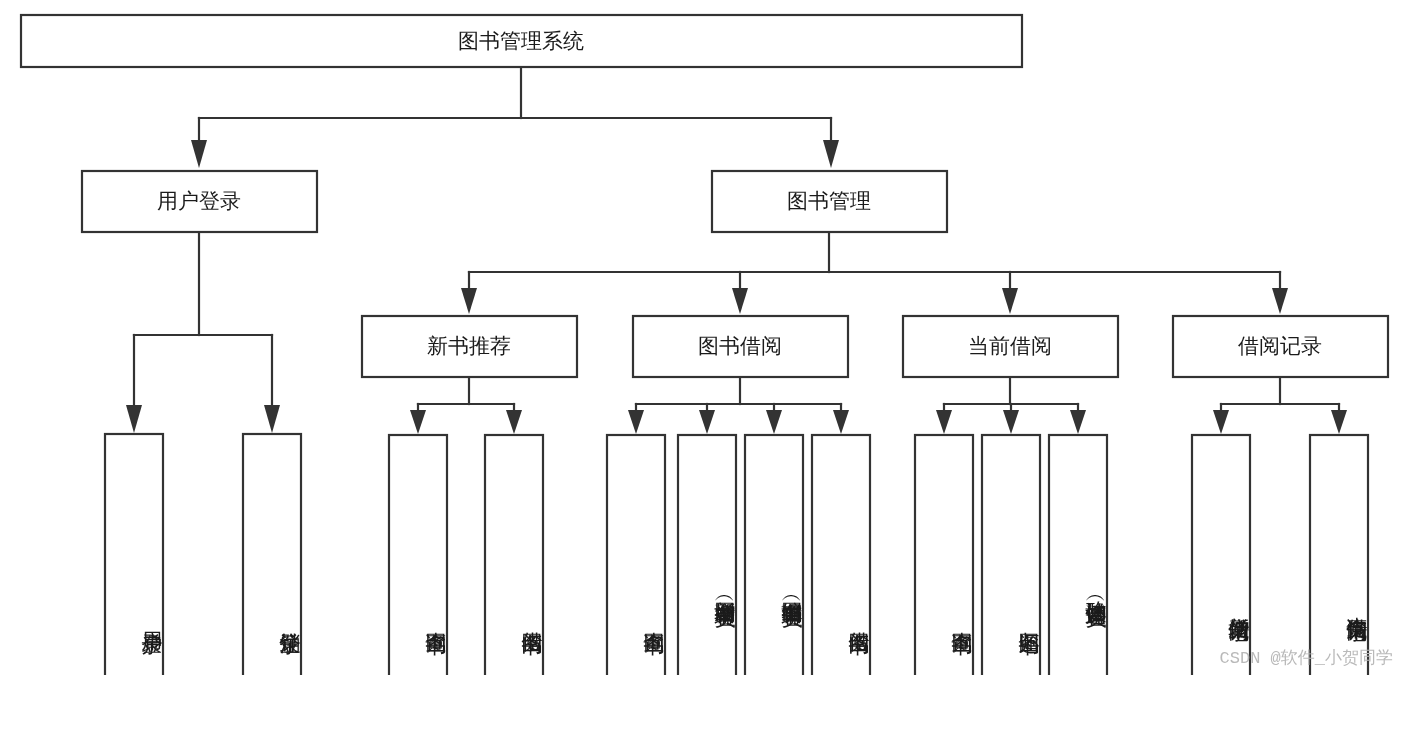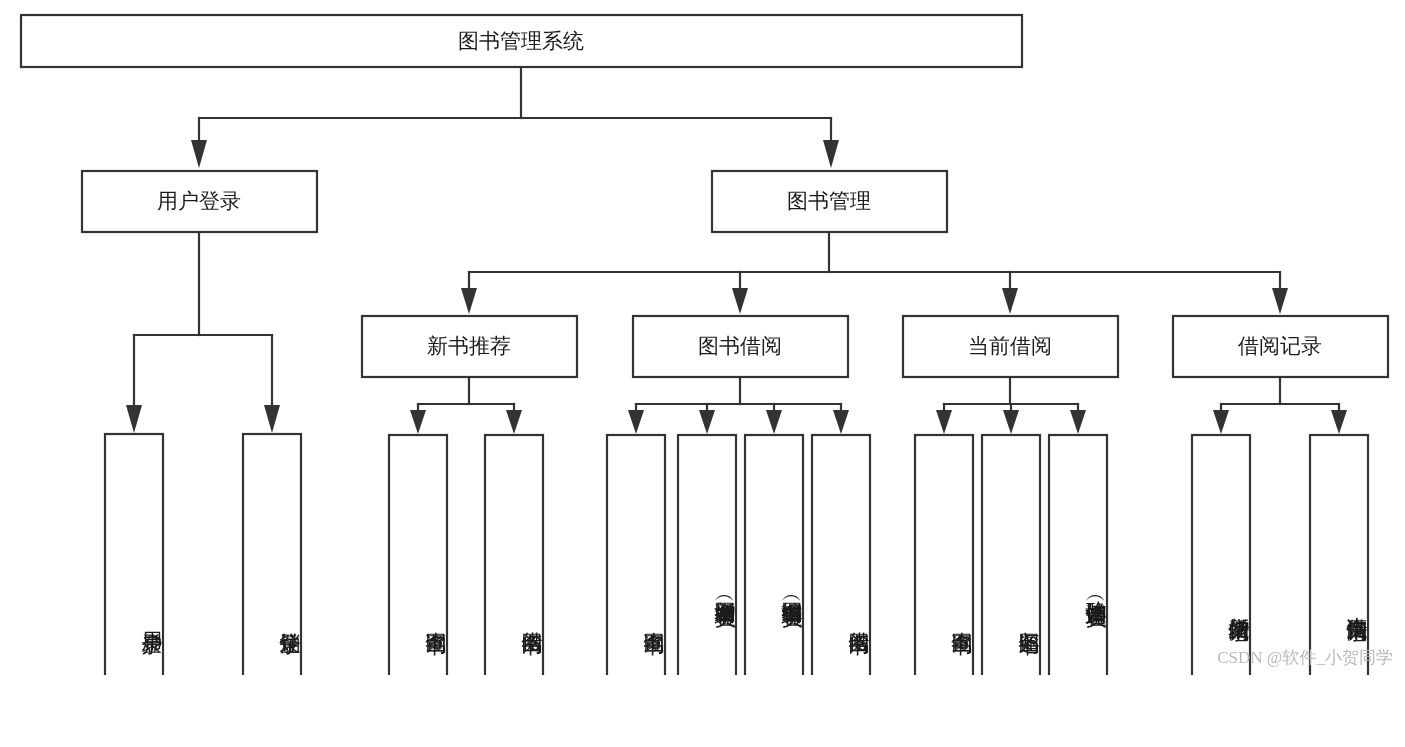--- a/index.html
+++ b/index.html
@@ -59,21 +59,21 @@
     white-space: nowrap;
     pointer-events: none;
     display: flex;
     align-items: flex-start;
     justify-content: center;
   }
   .watermark {
     position: absolute;
     right: 12px;
     bottom: 6px;
-    font-family: Liberation Serif, serif;
+    font-family: Liberation Mono, monospace;
     font-size: 17px;
     color: #b9b9b9;
     white-space: nowrap;
   }
 </style>
 </head>
 <body>
 
 <div id="diagram-root">
 

